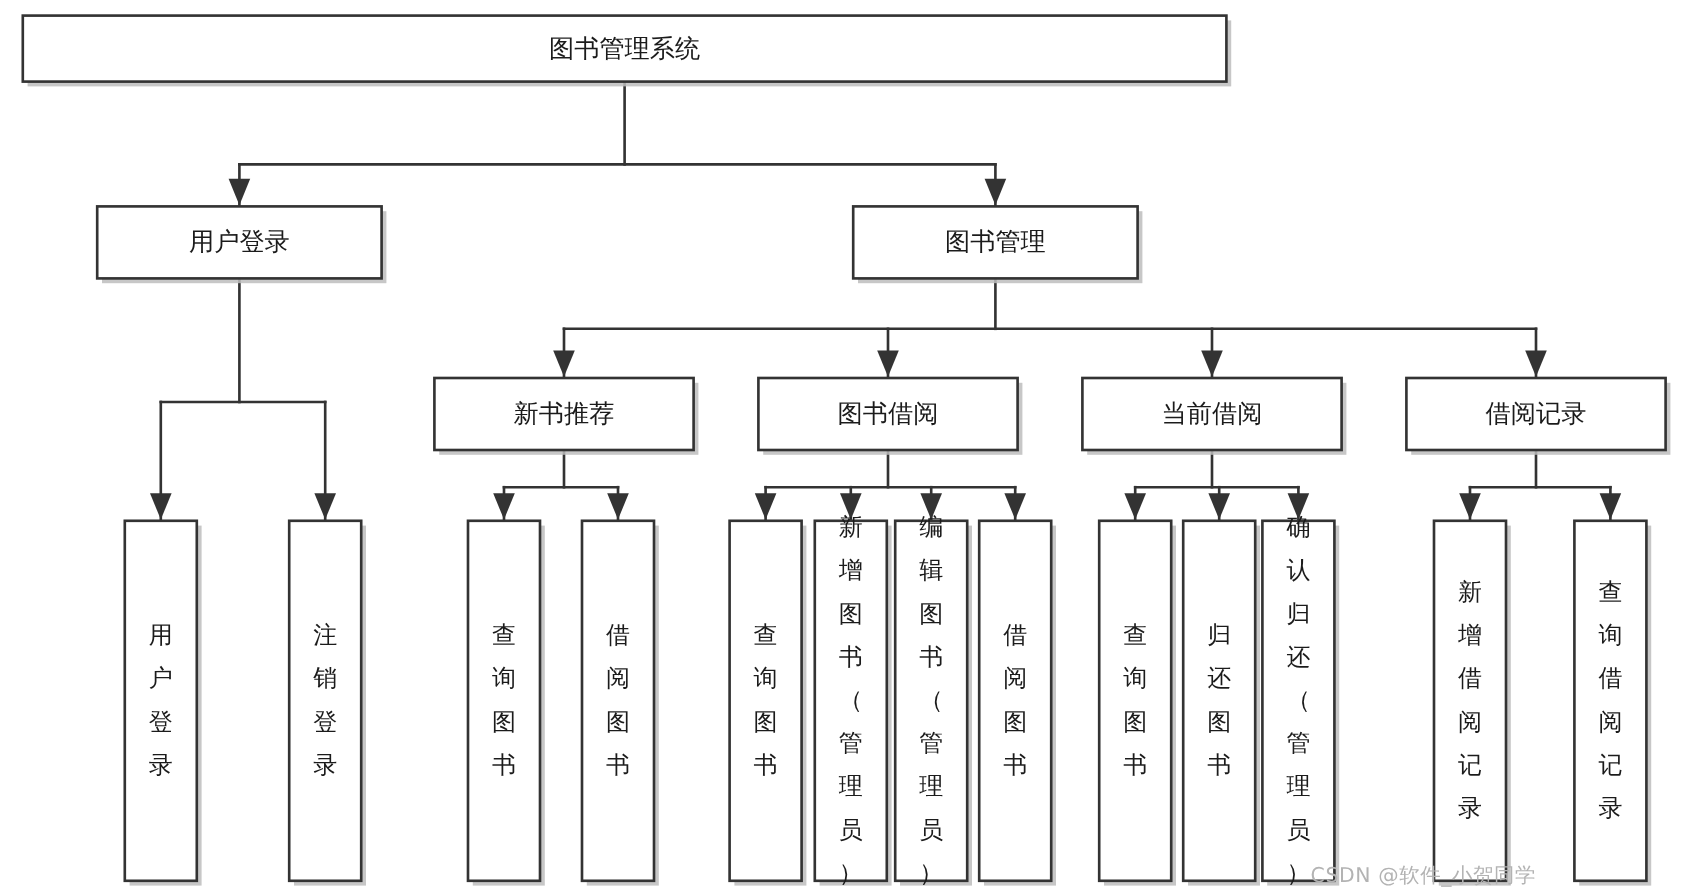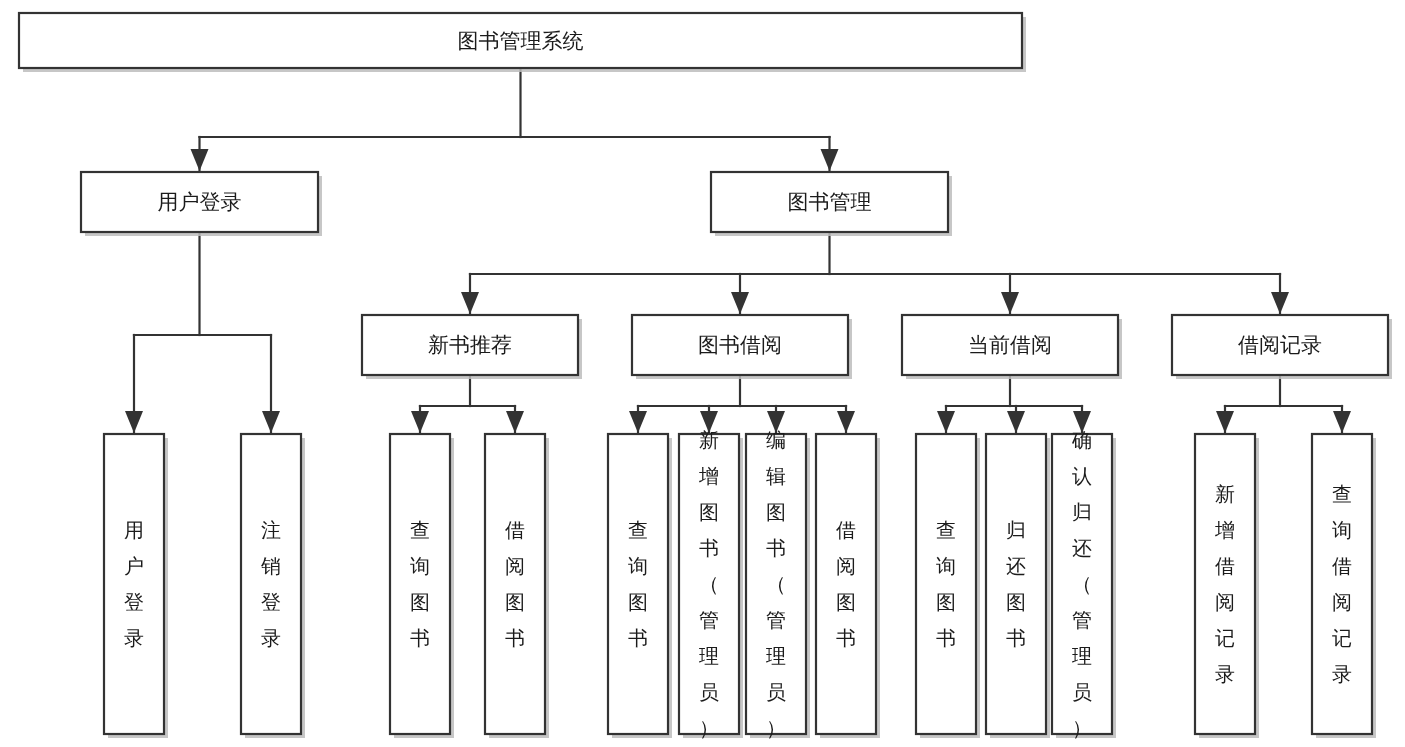--- a/index.html
+++ b/index.html
@@ -225,13 +225,14 @@
           <rect x="1195" y="434" width="60" height="300" class="node-box"></rect>
           <text x="1225" y="0" class="node-label label-v"><tspan x="1225" y="495">新</tspan><tspan x="1225" y="531">增</tspan><tspan x="1225" y="567">借</tspan><tspan x="1225" y="603">阅</tspan><tspan x="1225" y="639">记</tspan><tspan x="1225" y="675">录</tspan></text>
         </g>
         <g>
           <rect x="1316" y="438" width="60" height="300" class="node-shadow"></rect>
           <rect x="1312" y="434" width="60" height="300" class="node-box"></rect>
           <text x="1342" y="0" class="node-label label-v"><tspan x="1342" y="495">查</tspan><tspan x="1342" y="531">询</tspan><tspan x="1342" y="567">借</tspan><tspan x="1342" y="603">阅</tspan><tspan x="1342" y="639">记</tspan><tspan x="1342" y="675">录</tspan></text>
         </g>
       </g>
   </svg>
+  <div class="watermark">CSDN @软件_小贺同学</div>
 </div>
 
 </body></html>

